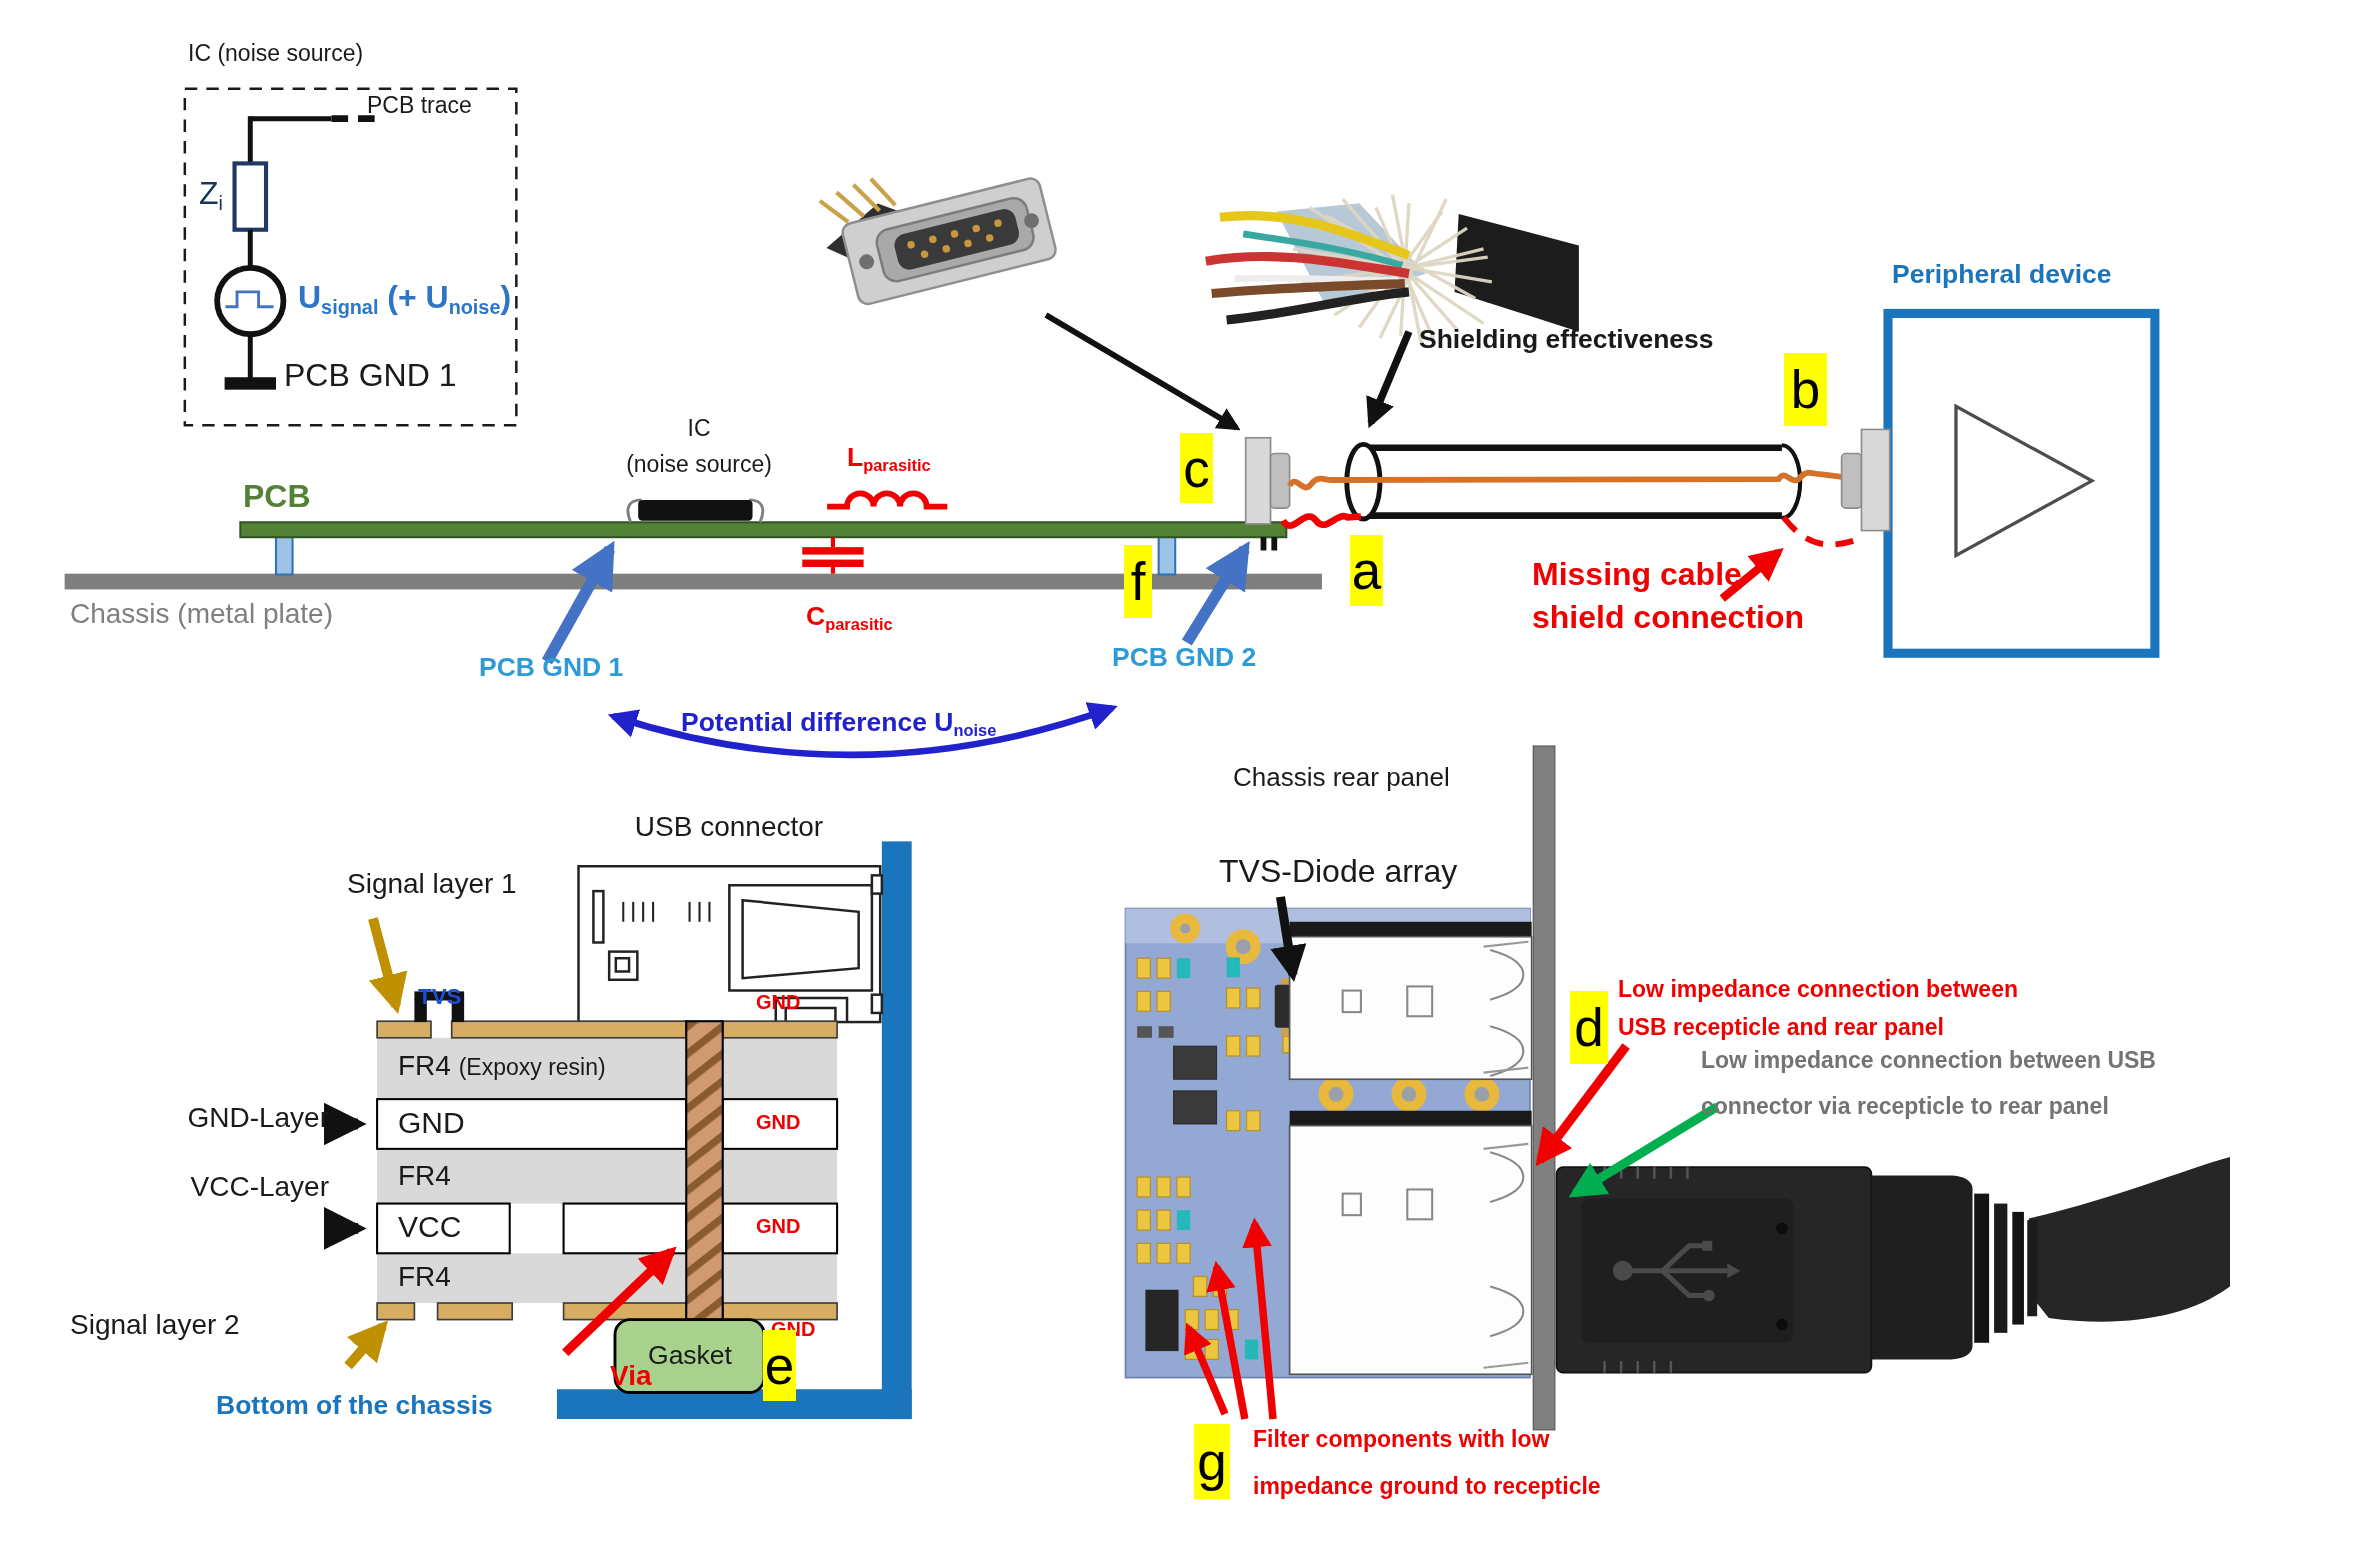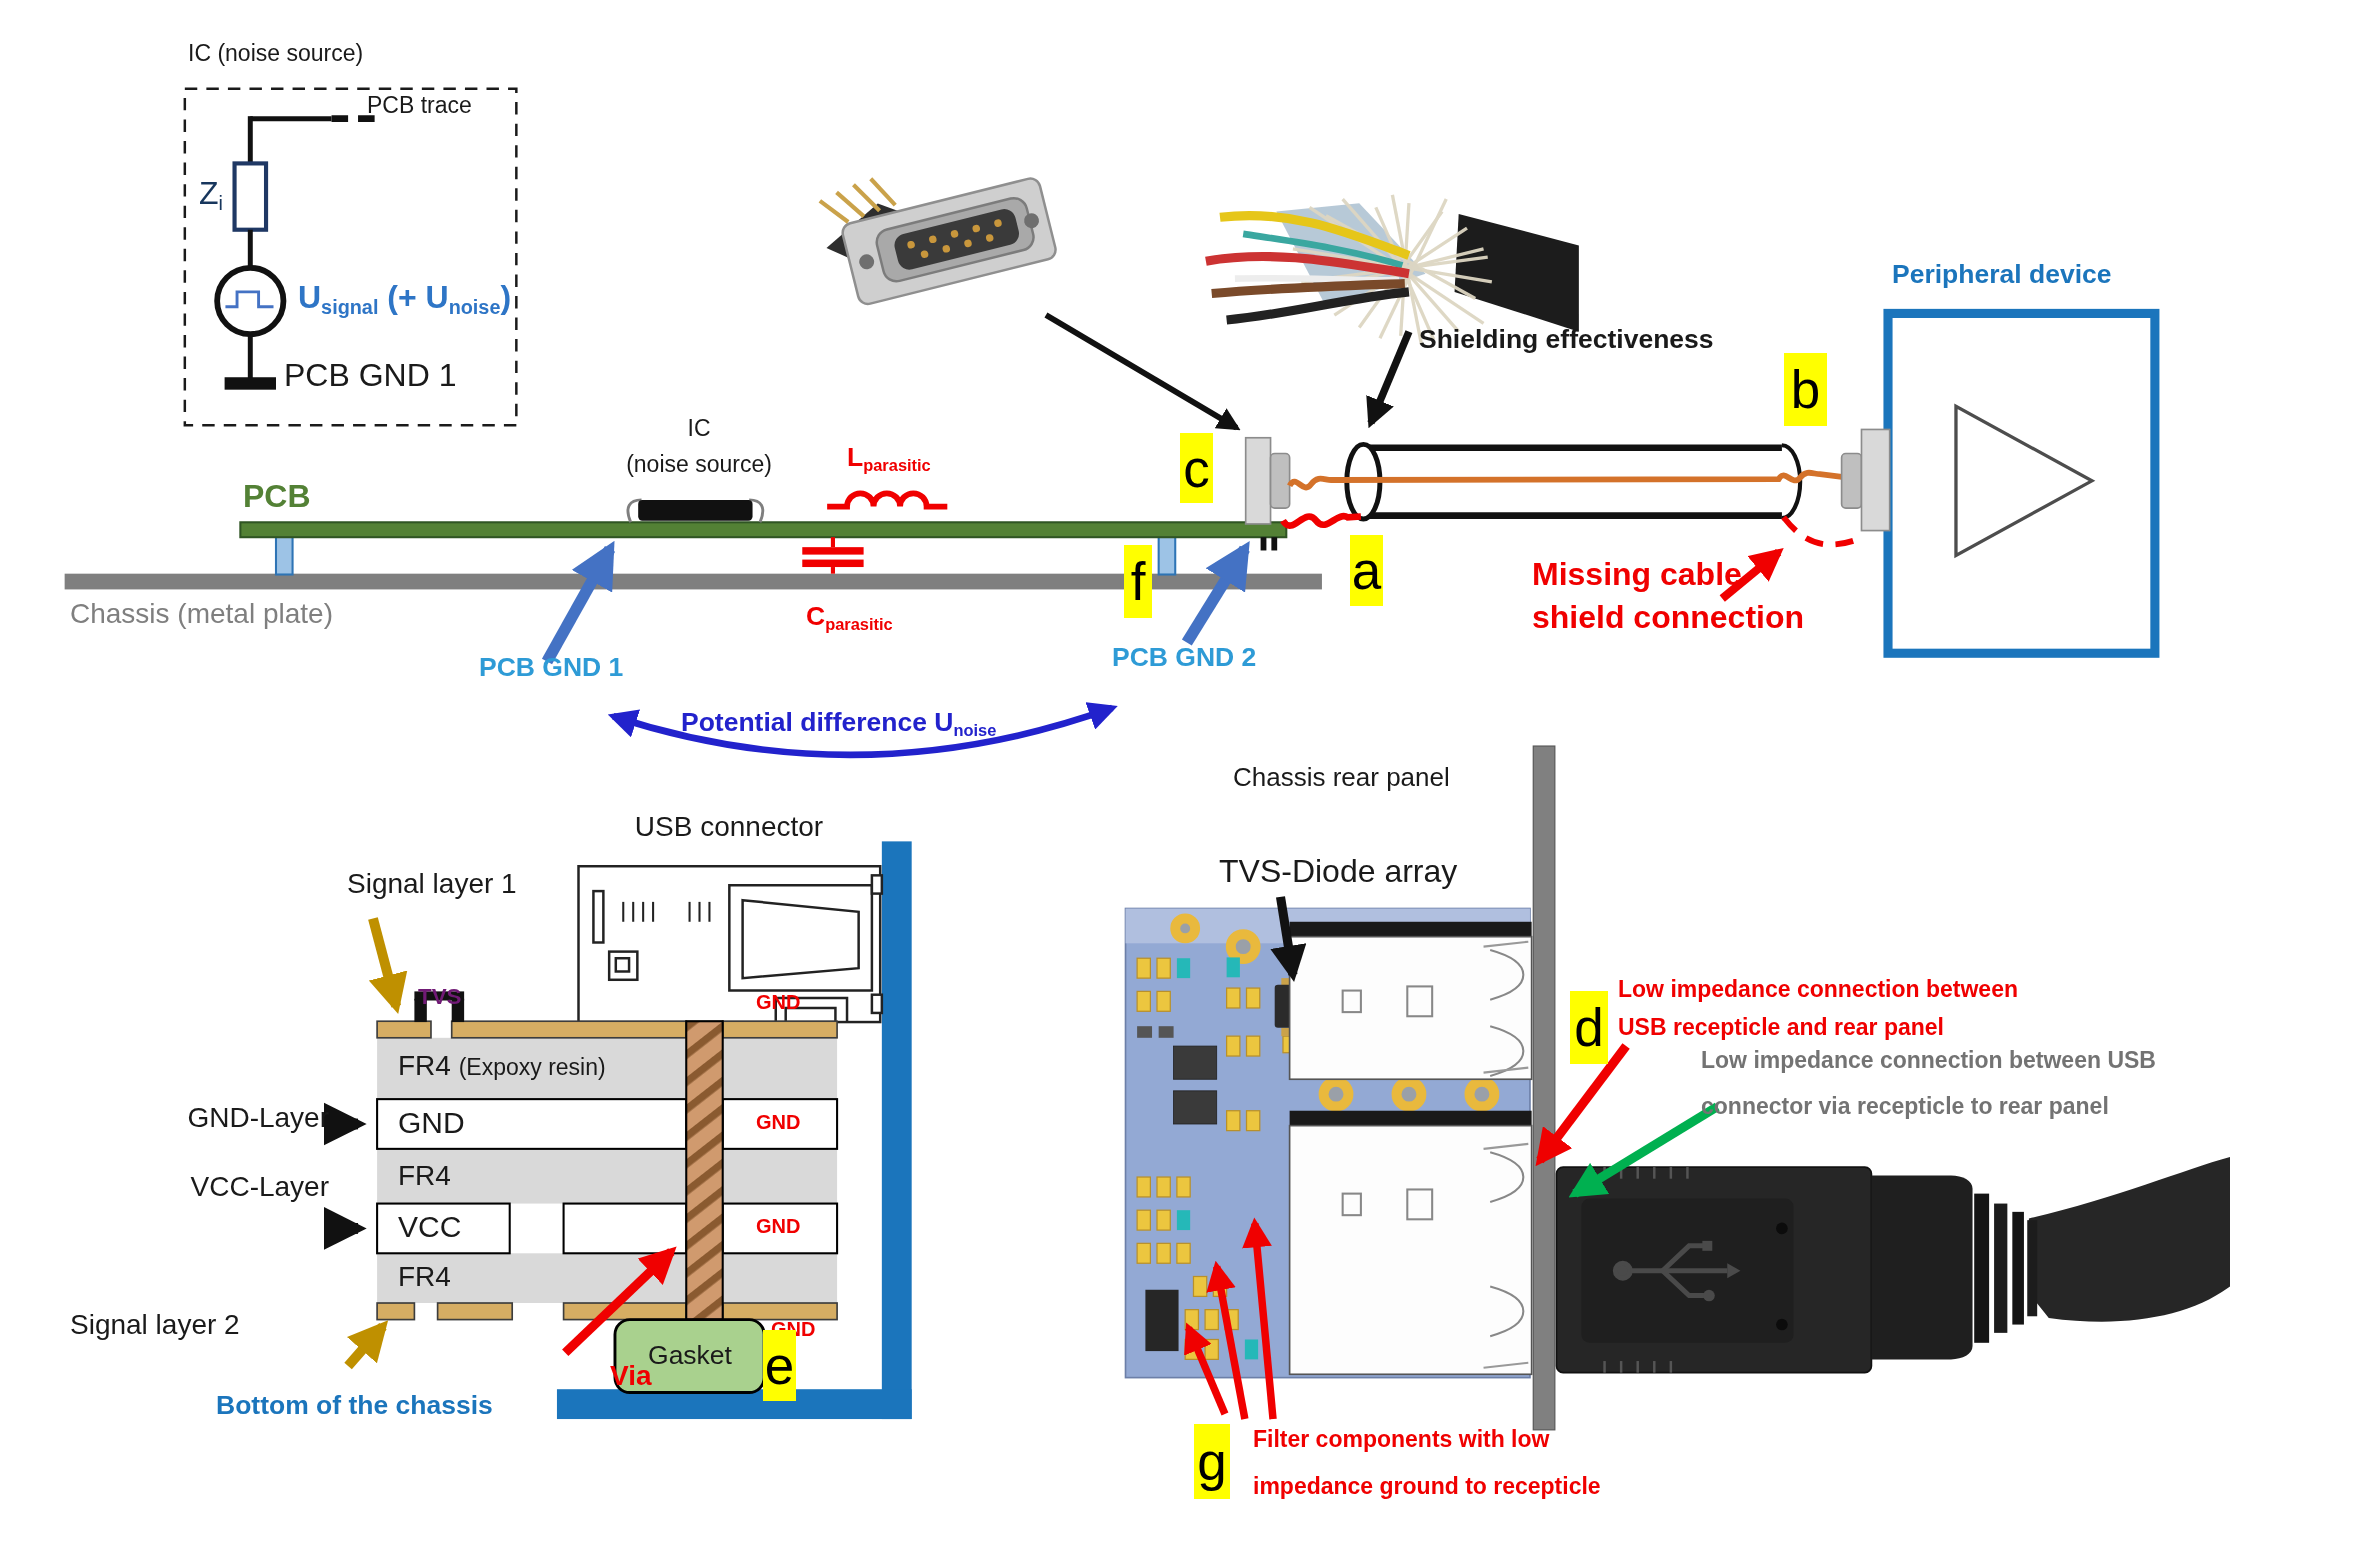--- a/index.html
+++ b/index.html
@@ -8,21 +8,21 @@
   #art{position:absolute;left:0;top:0;z-index:1;}
   .lbl{position:absolute;z-index:2;white-space:nowrap;color:#1a1a1a;line-height:1.1;}
   .cx{transform:translateX(-50%);text-align:center;}
   .rt{text-align:right;}
   .b28{font-size:23px;} .b30{font-size:32px;} .b32{font-size:26.5px;}
   .b34{font-size:28px;} .b36{font-size:30px;} .b38{font-size:26px;}
   .sm24{font-size:20px;font-weight:700;}
   .w6{font-weight:600;} .w7{font-weight:700;margin-top:23px;}
   .red{color:#f00000;} .green{color:#737373;} .ltblue{color:#2e9bd6;}
   .dkblue{color:#2222cc;} .accent{color:#1b75bc;} .gray{color:#7f7f7f;}
-  .pcbgreen{color:#538135;} .tvsgreen{color:#701a75;} .navy{color:#17365d;}
+  .pcbgreen{color:#538135;} .tvsgreen{color:#1d4ed8;} .navy{color:#17365d;}
   sub{font-size:0.62em;vertical-align:-0.3em;}
   .tag{position:absolute;z-index:3;background:#ffff00;color:#000;
        display:flex;align-items:center;justify-content:center;
        font-size:53px;font-weight:400;}
 </style>
 </head>
 <body>
 
 <div id="canvas">
 

